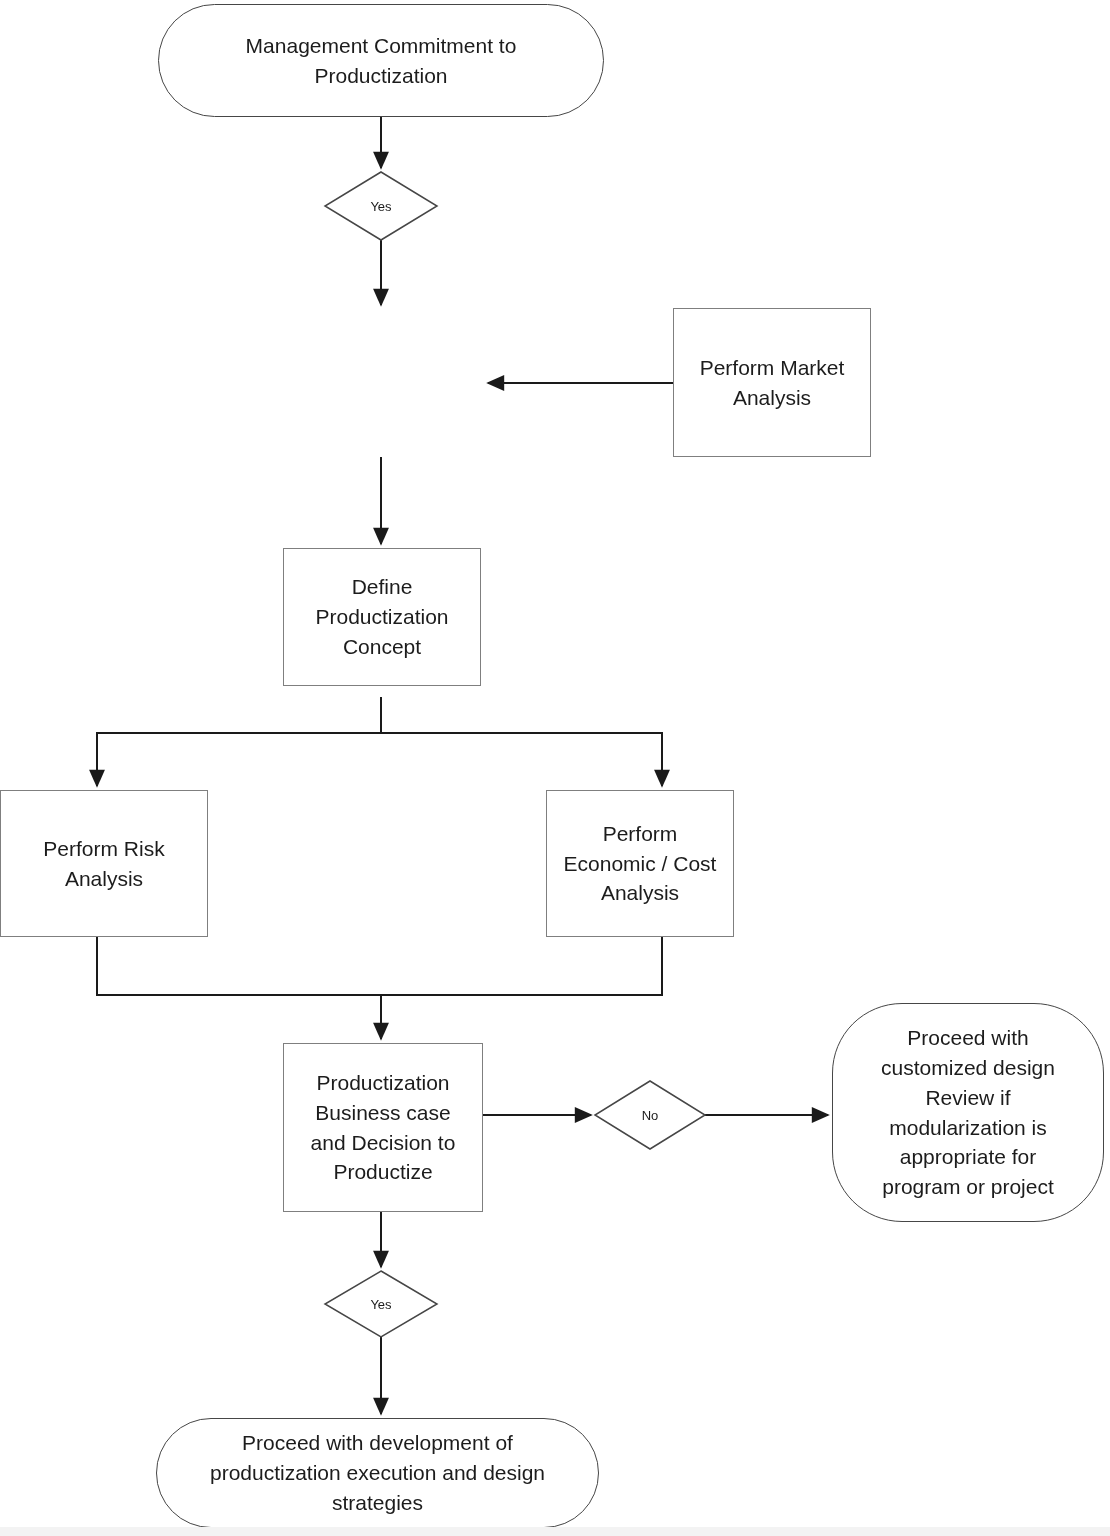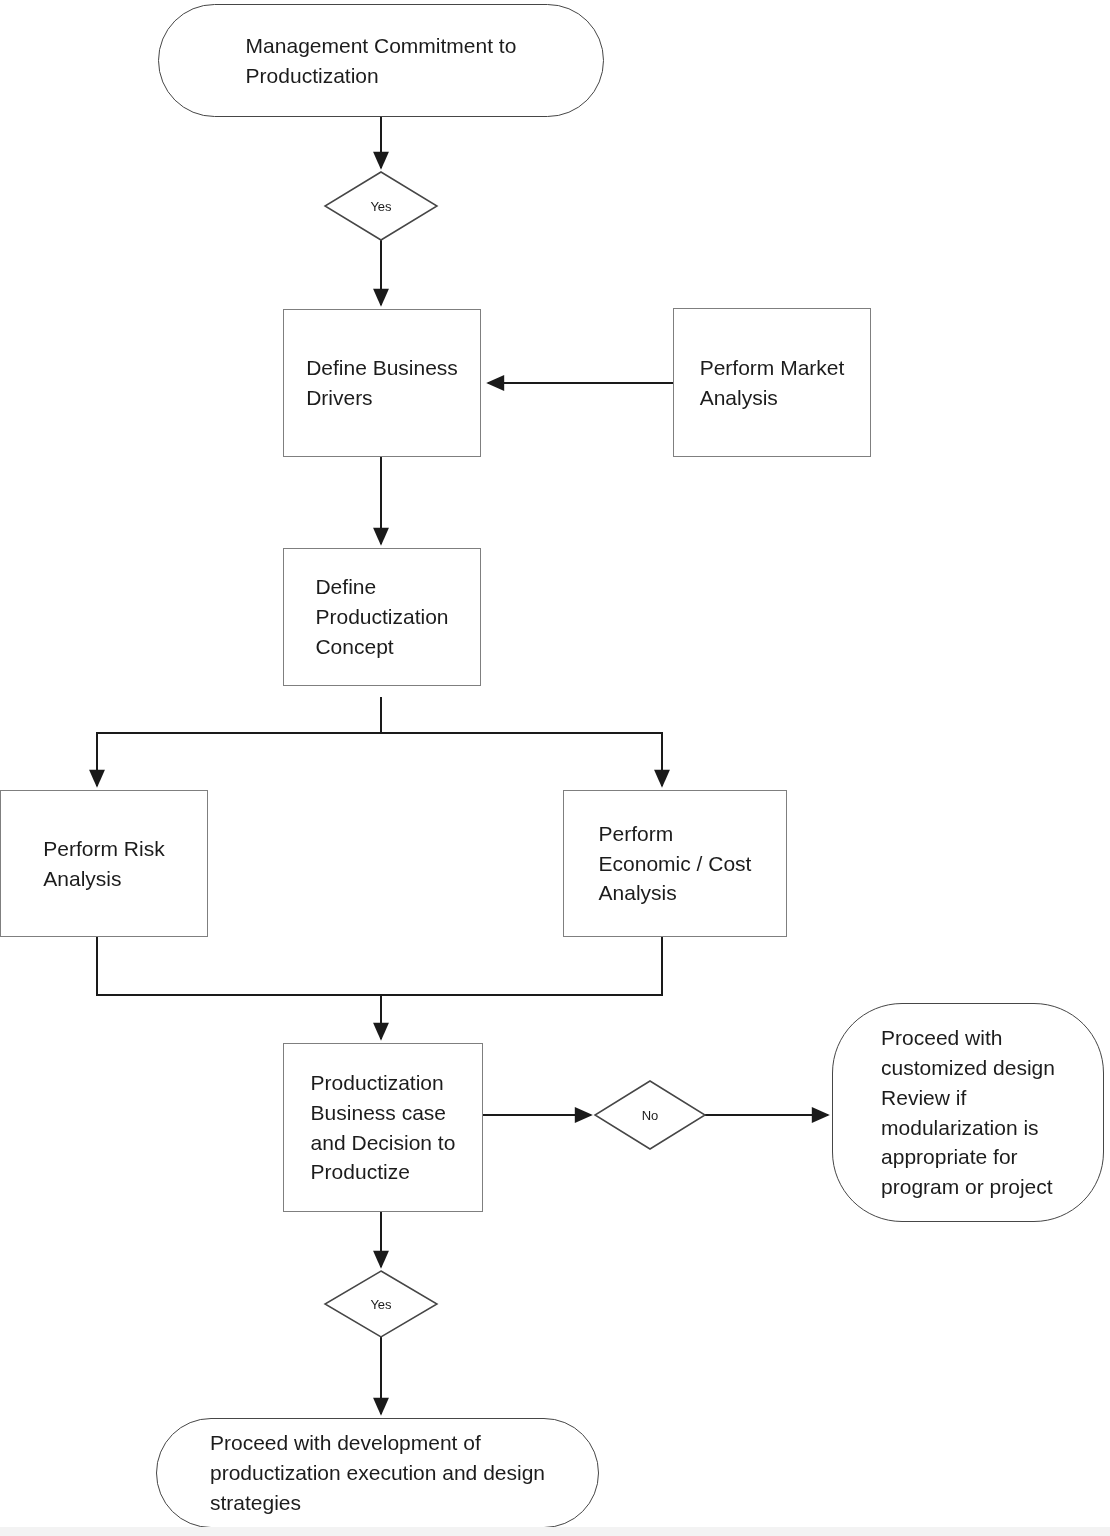--- a/index.html
+++ b/index.html
@@ -24,21 +24,21 @@
     height: 1536px;
     z-index: 1;
   }
   .node {
     position: absolute;
     box-sizing: border-box;
     background: #ffffff;
     display: flex;
     align-items: center;
     justify-content: center;
-    text-align: left;
+    text-align: center;
     white-space: pre-line;
     font-size: 21px;
     line-height: 1.42;
     z-index: 2;
     padding: 4px 8px;
   }
   .process {
     border: 1.5px solid #7f7f7f;
   }
   .terminator {
@@ -62,21 +62,21 @@
     background: #f3f3f3;
     z-index: 3;
   }
 
   
   .n-start              { left: 158px; top: 4px;    width: 446px; height: 113px; border-radius: 57px; }
   .n-define-business    { left: 283px; top: 309px;  width: 198px; height: 148px; }
   .n-market-analysis    { left: 673px; top: 308px;  width: 198px; height: 149px; }
   .n-define-concept     { left: 283px; top: 548px;  width: 198px; height: 138px; }
   .n-risk               { left: 0px;   top: 790px;  width: 208px; height: 147px; }
-  .n-econ               { left: 563px; top: 790px;  width: 224px; height: 147px; }
+  .n-econ               { left: 546px; top: 790px;  width: 188px; height: 147px; }
   .n-business-case      { left: 283px; top: 1043px; width: 200px; height: 169px; }
   .n-custom-design      { left: 832px; top: 1003px; width: 272px; height: 219px; border-radius: 70px; }
   .n-proceed-dev        { left: 156px; top: 1418px; width: 443px; height: 110px; border-radius: 55px; }
 
   .d-yes1 { left: 341px; top: 192px;  width: 80px; height: 28px; }
   .d-no   { left: 610px; top: 1101px; width: 80px; height: 28px; }
   .d-yes2 { left: 341px; top: 1290px; width: 80px; height: 28px; }
 </style>
 </head>
 <body>
@@ -106,22 +106,20 @@
     <line x1="381" y1="1337" x2="381" y2="1414" stroke="#1a1a1a" stroke-width="2" marker-end="url(#arrow)"></line>
 
     <polygon points="381,172 437,206 381,240 325,206" fill="#ffffff" stroke="#464646" stroke-width="1.5"></polygon>
     <polygon points="650,1081 705,1115 650,1149 595,1115" fill="#ffffff" stroke="#464646" stroke-width="1.5"></polygon>
     <polygon points="381,1271 437,1304 381,1337 325,1304" fill="#ffffff" stroke="#464646" stroke-width="1.5"></polygon>
   </svg>
 
   <div class="node terminator n-start">Management Commitment to
 Productization</div>
 
-  <div class="node process n-define-business">Define Business
-Drivers</div>
 
   <div class="node process n-market-analysis">Perform Market
 Analysis</div>
 
   <div class="node process n-define-concept">Define
 Productization
 Concept</div>
 
   <div class="node process n-risk">Perform Risk
 Analysis</div>

